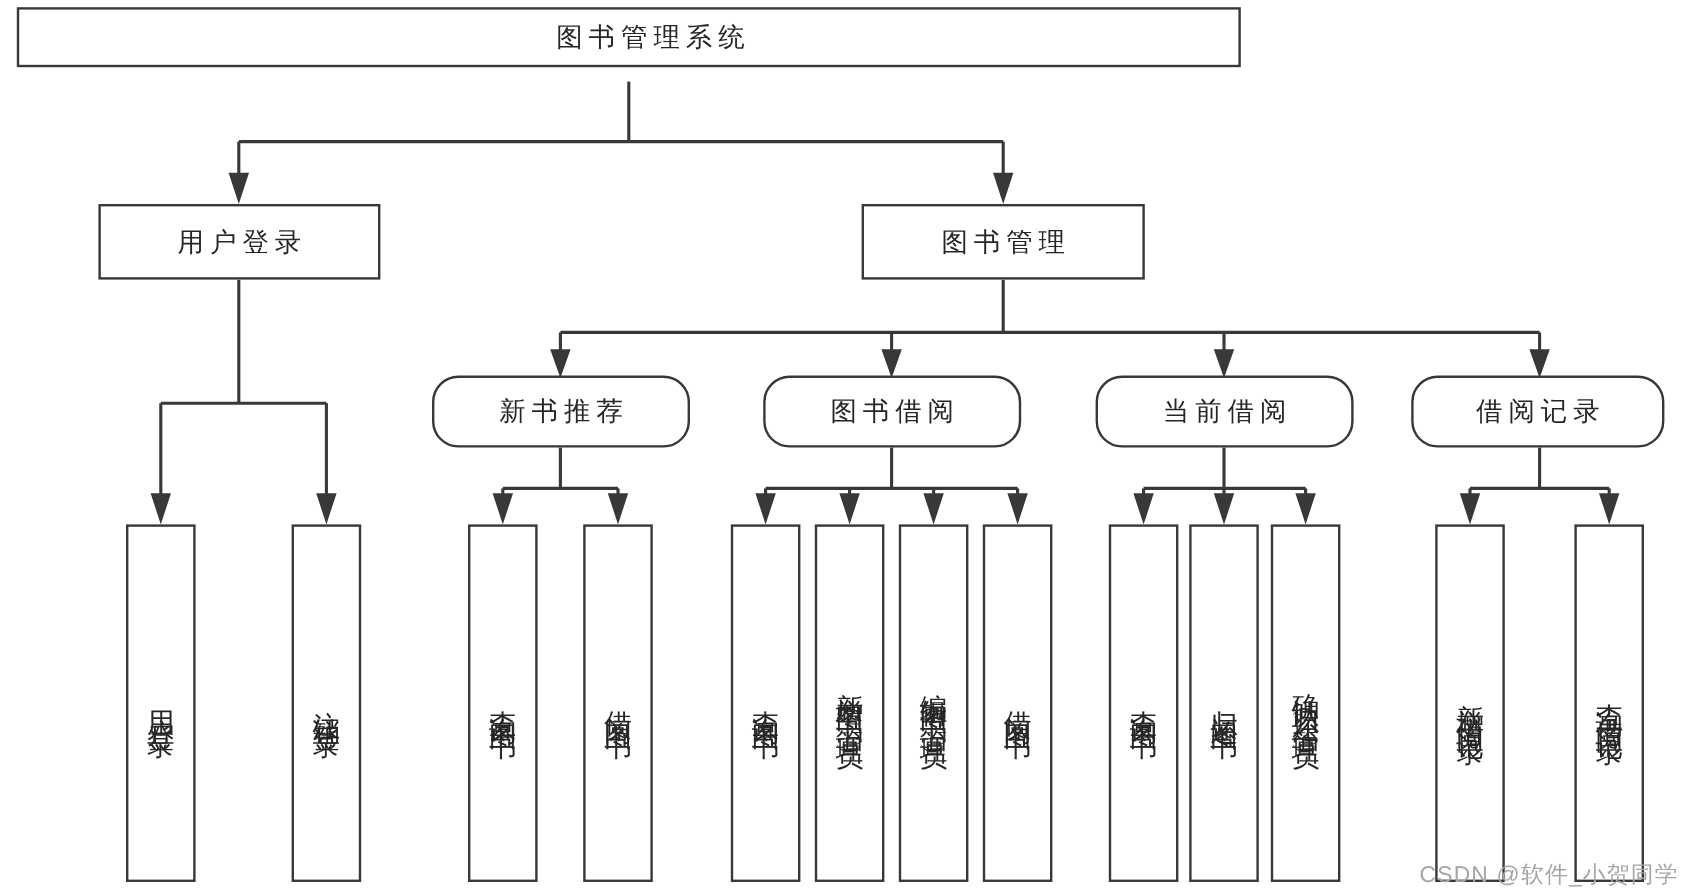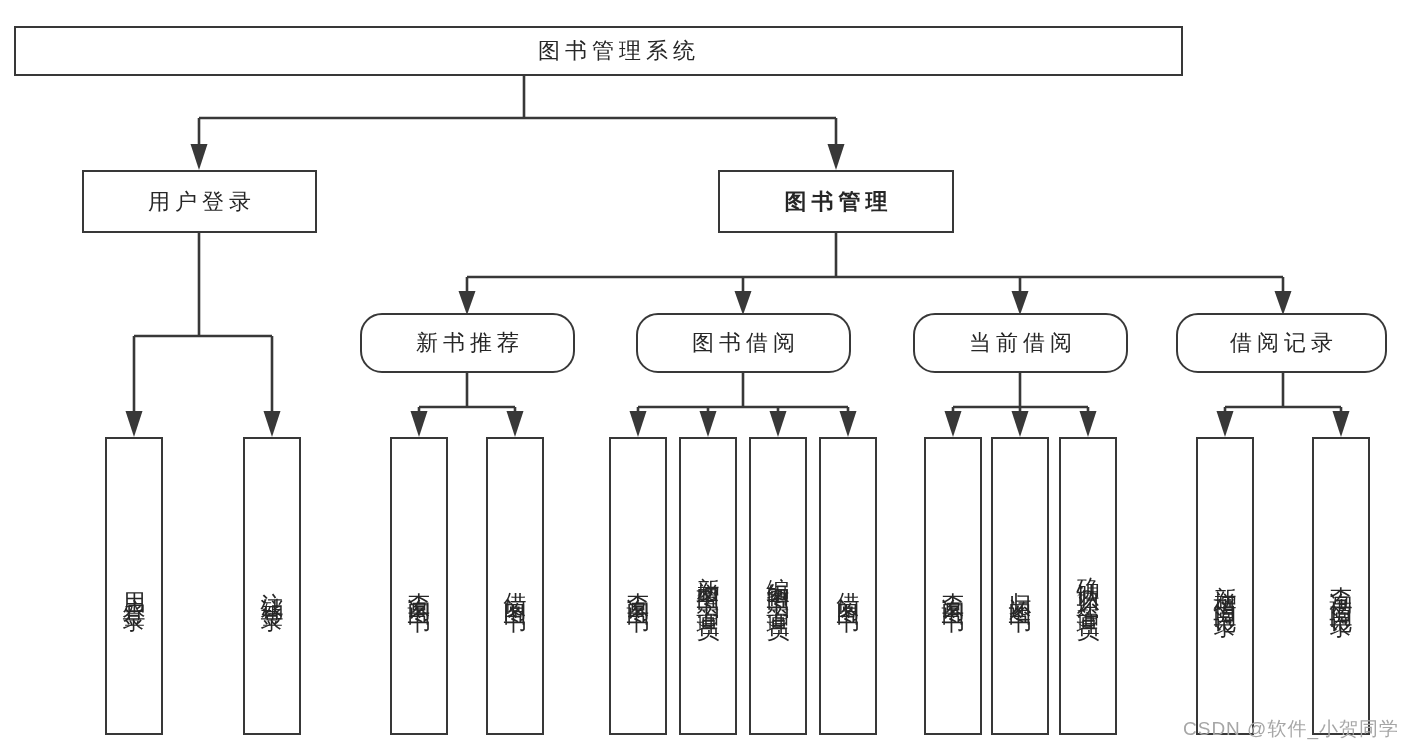--- a/index.html
+++ b/index.html
@@ -107,28 +107,28 @@
       <polygon points="769.5,411 786.5,411 778,437"></polygon>
       <polygon points="839.5,411 856.5,411 848,437"></polygon>
       <polygon points="944.5,411 961.5,411 953,437"></polygon>
       <polygon points="1011.5,411 1028.5,411 1020,437"></polygon>
       <polygon points="1079.5,411 1096.5,411 1088,437"></polygon>
       <polygon points="1216.5,411 1233.5,411 1225,437"></polygon>
       <polygon points="1332.5,411 1349.5,411 1341,437"></polygon>
     </g>
   </svg>
 
-  <div class="node h-node" style="left:14px;top:26px;width:1169px;height:50px;padding-left:36px;">
+  <div class="node h-node" style="left:14px;top:6px;width:1020px;height:50px;padding-left:36px;">
     <span class="lbl">图书管理系统</span>
   </div>
 
   <div class="node h-node l2" style="left:82px;width:235px;">
     <span class="lbl">用户登录</span>
   </div>
-  <div class="node h-node l2" style="left:718px;width:236px;font-weight:bold;">
+  <div class="node h-node l2" style="left:718px;width:236px;">
     <span class="lbl">图书管理</span>
   </div>
 
   <div class="node h-node l3" style="left:360px;width:215px;">
     <span class="lbl">新书推荐</span>
   </div>
   <div class="node h-node l3" style="left:636px;width:215px;">
     <span class="lbl">图书借阅</span>
   </div>
   <div class="node h-node l3" style="left:913px;width:215px;">

